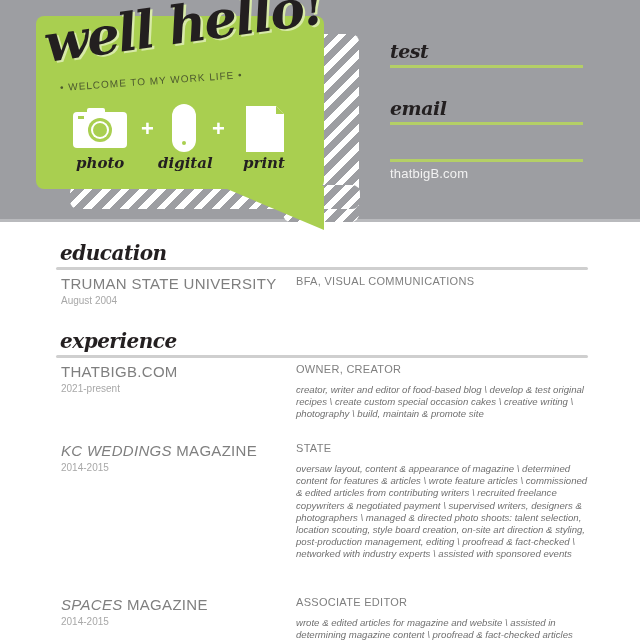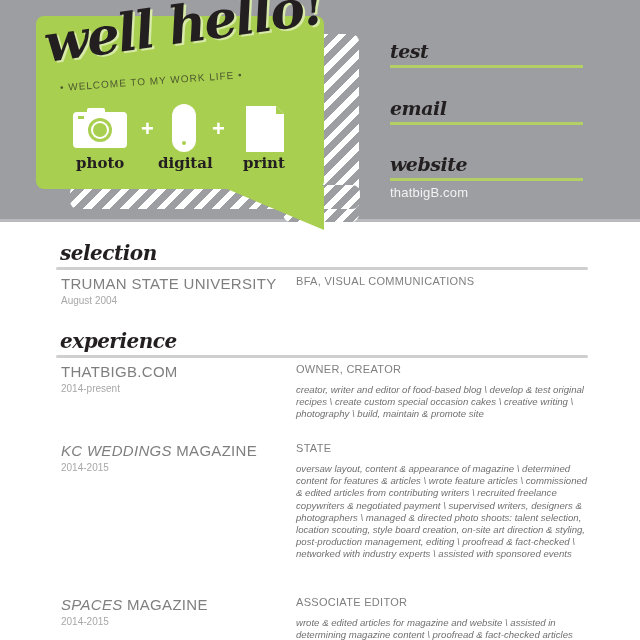--- a/index.html
+++ b/index.html
@@ -37,21 +37,21 @@
   .welcome {
     position: absolute; left: 60px; top: 82px; width: 240px;
     font-size: 10px; letter-spacing: 1px; color: #4d5a2e;
     transform: rotate(-4deg); transform-origin: left center; white-space: nowrap;
   }
   .icon { position: absolute; }
   .plus { position: absolute; color: #fff; font-size: 22px; font-weight: bold; line-height: 1; }
 
   .icon-label {
     position: absolute; top: 154px;
-    font-family: "DejaVu Serif", serif; font-weight: bold;
+    font-family: "DejaVu Serif", serif; font-style: italic; font-weight: bold;
     font-size: 15px; color: #231f20;
   }
 
   .contact { position: absolute; left: 390px; width: 195px; }
   .contact-label {
     font-family: "DejaVu Serif", serif; font-style: italic; font-weight: bold;
     font-size: 19px; color: #231f20; line-height: 1; letter-spacing: -0.5px;
   }
   .contact-rule { height: 3px; background: #b4cf66; margin-top: 4px; width: 193px; }
   .contact-value { font-size: 13px; color: #f2f2f2; margin-top: 4px; letter-spacing: 0.2px; }
@@ -119,36 +119,35 @@
 
 <div class="contact" style="top:42px">
   <div class="contact-label">test</div>
   <div class="contact-rule"></div>
 </div>
 <div class="contact" style="top:99px">
   <div class="contact-label">email</div>
   <div class="contact-rule"></div>
 </div>
 <div class="contact" style="top:155px">
-  <div class="contact-label">website</div>
   <div class="contact-rule"></div>
   <div class="contact-value">thatbigB.com</div>
 </div>
 
-<div class="section-title" style="top:243px">selection</div>
+<div class="section-title" style="top:243px">education</div>
 <div class="section-rule" style="top:267px"></div>
 <div class="org" style="top:275px">TRUMAN STATE UNIVERSITY</div>
 <div class="date" style="top:295px">August 2004</div>
 <div class="role" style="top:275px">BFA, VISUAL COMMUNICATIONS</div>
 
 <div class="section-title" style="top:331px">experience</div>
 <div class="section-rule" style="top:355px"></div>
 
 <div class="org" style="top:363px"><i></i><span>THATBIGB.COM</span></div>
-<div class="date" style="top:383px">2014-present</div>
+<div class="date" style="top:383px">2021-present</div>
 <div class="role" style="top:363px">OWNER, CREATOR</div>
 <div class="desc" style="top:384px">creator, writer and editor of food-based blog \ develop &amp; test original recipes \ create custom special occasion cakes \ creative writing \ photography \ build, maintain &amp; promote site</div>
 
 <div class="org" style="top:442px"><i>KC WEDDINGS</i><span> MAGAZINE</span></div>
 <div class="date" style="top:462px">2014-2015</div>
 <div class="role" style="top:442px">STATE</div>
 <div class="desc" style="top:463px">oversaw layout, content &amp; appearance of magazine \ determined content for features &amp; articles \ wrote feature articles \ commissioned &amp; edited articles from contributing writers \ recruited freelance copywriters &amp; negotiated payment \ supervised writers, designers &amp; photographers \ managed &amp; directed photo shoots: talent selection, location scouting, style board creation, on-site art direction &amp; styling, post-production management, editing \ proofread &amp; fact-checked \ networked with industry experts \ assisted with sponsored events</div>
 
 <div class="org" style="top:596px"><i>SPACES</i><span> MAGAZINE</span></div>
 <div class="date" style="top:616px">2014-2015</div>

